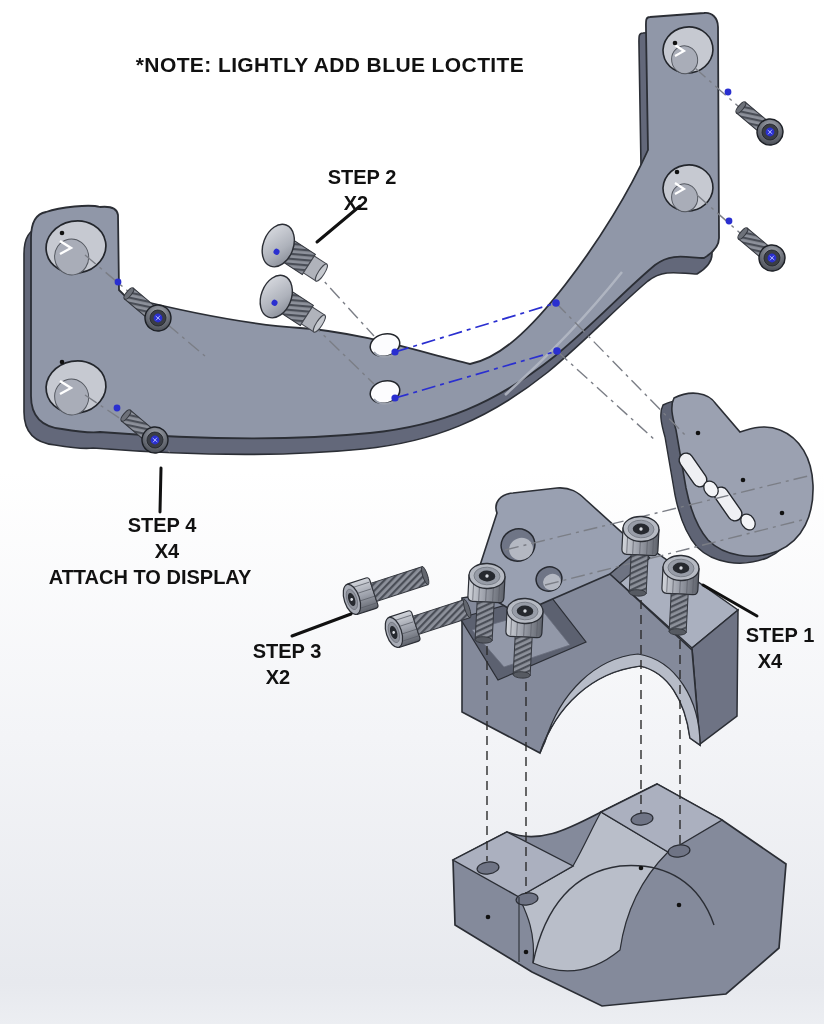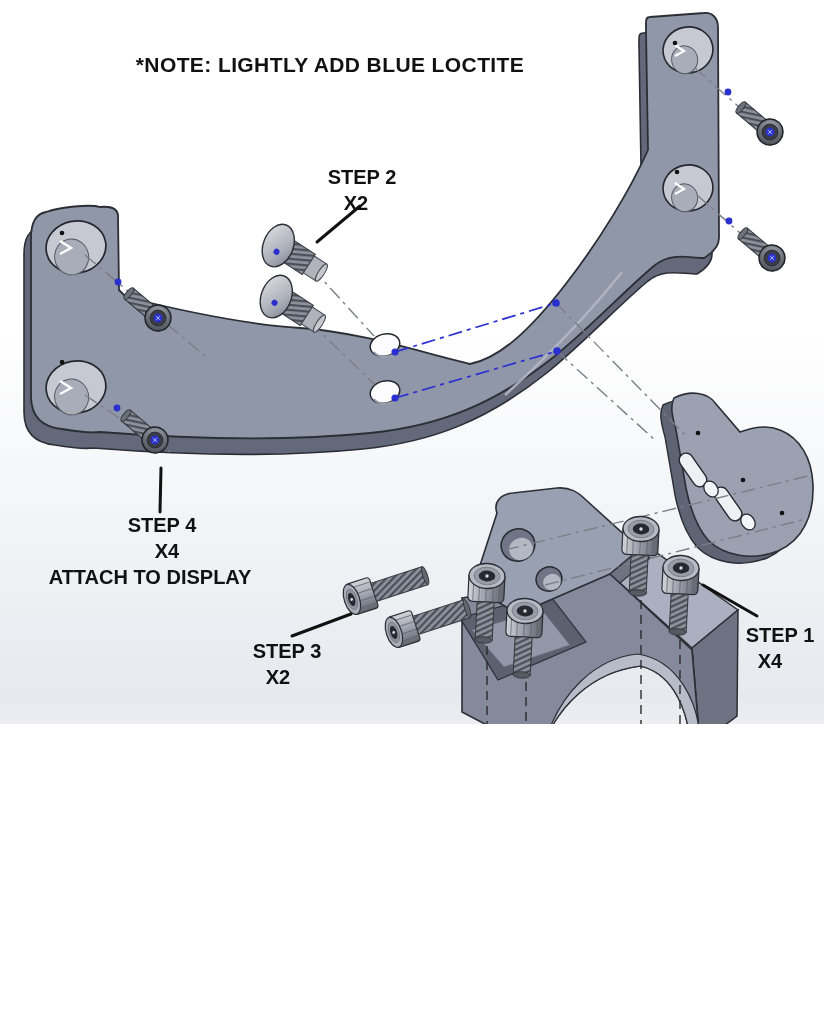--- a/index.html
+++ b/index.html
@@ -7,21 +7,21 @@
     --text:#111111;
     --edge:#2b2e35;
   }
   html,body{margin:0;padding:0;}
   body{
     width:824px;height:1024px;
     font-family:"Liberation Sans",sans-serif;
     background:#fff;
   }
   .stage{
-    position:relative;width:824px;height:724px;
+    position:relative;width:824px;height:1024px;
     background:linear-gradient(180deg,#ffffff 0%,#ffffff 46%,#f3f4f7 72%,#e7e9ee 96%,#eceef2 100%);
     overflow:hidden;
   }
   svg{display:block;}
   text.lbl{
     font-family:"Liberation Sans",sans-serif;
     font-weight:bold;
     fill:var(--text);
     text-anchor:middle;
   }

